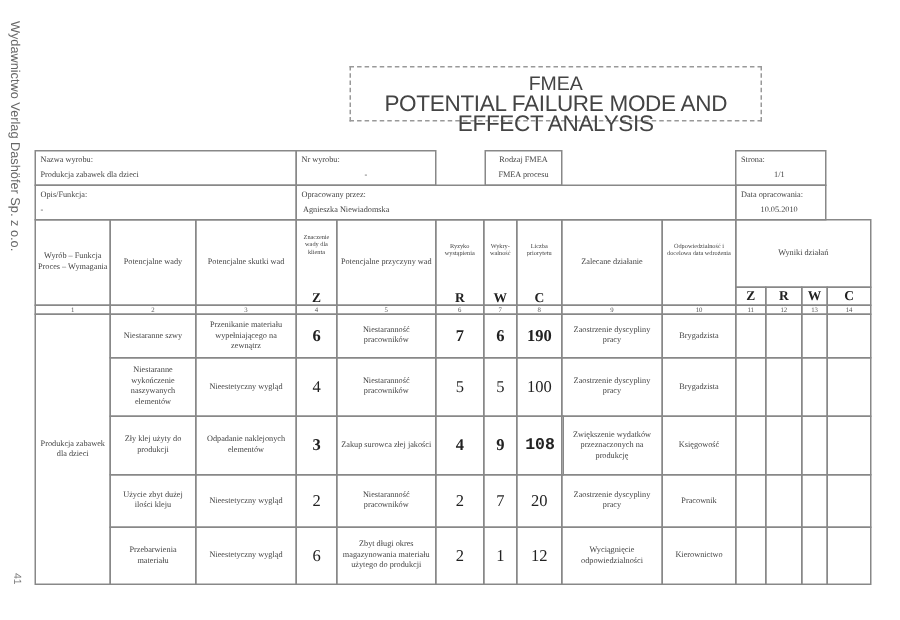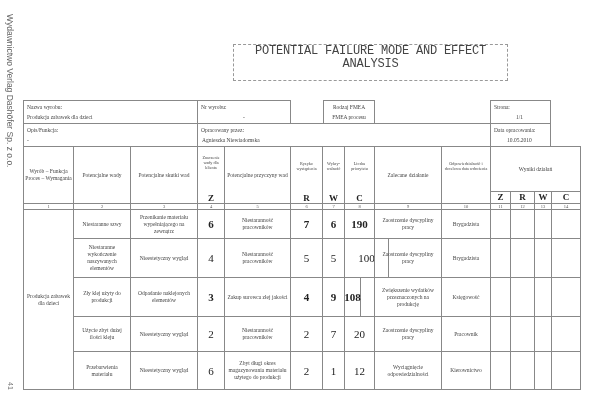--- a/index.html
+++ b/index.html
@@ -4,21 +4,21 @@
 <style>
   html, body { margin:0; padding:0; background:#ffffff; }
   body { width:600px; height:413px; position:relative; overflow:hidden; font-family:"Liberation Serif", serif; color:#333; }
   .side-text { position:absolute; left:3px; top:14px; width:14px; height:200px; }
   .side-text span { position:absolute; left:0; top:0; transform-origin:0 0; transform:translate(12px,0) rotate(90deg); white-space:nowrap; font-family:"Liberation Sans", sans-serif; font-size:8.5px; color:#666; }
   .page-num { position:absolute; left:4px; top:382px; width:14px; height:14px; }
   .page-num span { position:absolute; left:0; top:0; transform-origin:0 0; transform:translate(10px,0) rotate(90deg); font-family:"Liberation Sans", sans-serif; font-size:7px; color:#777; }
 
   .title-box { position:absolute; left:233px; top:44px; width:273px; height:35px; border:1px dashed #999; text-align:center; font-family:"Liberation Sans", sans-serif; color:#444; }
   .title-box .t1 { font-size:13px; line-height:15px; margin-top:3px; }
-  .title-box .t2 { font-size:12px; line-height:13px; letter-spacing:-0.2px;font-family:Liberation Mono, monospace; }
+  .title-box .t2 { font-size:15px; line-height:13px; letter-spacing:-0.2px; }
 
   .cell { position:absolute; border:1px solid #888; box-sizing:border-box; font-size:5.5px; line-height:7px; color:#444; }
   .lbl { position:absolute; left:3px; top:3px; font-size:5.5px; color:#444; white-space:nowrap; }
   .val { position:absolute; font-size:5.5px; color:#444; white-space:nowrap; }
 
   .hd { position:absolute; border:1px solid #888; box-sizing:border-box; display:flex; align-items:center; justify-content:center; text-align:center; font-size:5.5px; line-height:7px; color:#444; padding:1px; }
   .hd.small { font-size:4.2px; line-height:5px; }
   .hd .big { position:absolute; bottom:2px; left:0; right:0; text-align:center; font-size:9px; font-weight:bold; color:#222; }
   .num { position:absolute; border:1px solid #888; box-sizing:border-box; text-align:center; font-size:4.5px; line-height:5px; color:#555; }
 
@@ -30,20 +30,21 @@
 <body>
 
 <div class="side-text">
     <span>Wydawnictwo Verlag Dashöfer Sp. z o.o.</span>
   </div>
 <div class="page-num">
     <span>41</span>
   </div>
 
 <div class="title-box">
+  <div class="t1">FMEA</div>
   <div class="t2">POTENTIAL FAILURE MODE AND EFFECT ANALYSIS</div>
 </div>
 
 <div class="cell" style="left:23px;top:100px;width:175px;height:24px;">
   <span class="lbl">Nazwa wyrobu:</span>
   <span class="val" style="left:3px;top:13px;">Produkcja zabawek dla dzieci</span>
 </div>
 <div class="cell" style="left:197px;top:100px;width:94px;height:24px;">
   <span class="lbl">Nr wyrobu:</span>
   <span class="val" style="left:45px;top:13px;">-</span>
@@ -152,35 +153,35 @@
 <div class="dc" style="left:510px;top:209px;width:25px;height:30px;"></div>
 <div class="dc" style="left:534px;top:209px;width:18px;height:30px;"></div>
 <div class="dc" style="left:551px;top:209px;width:30px;height:30px;"></div>
 
 <div class="dc" style="left:73px;top:238px;width:58px;height:40px;">Niestaranne wykończenie naszywanych elementów</div>
 <div class="dc" style="left:130px;top:238px;width:68px;height:40px;">Nieestetyczny wygląd</div>
 <div class="dc n" style="left:197px;top:238px;width:28px;height:40px;">4</div>
 <div class="dc" style="left:224px;top:238px;width:67px;height:40px;">Niestaranność pracowników</div>
 <div class="dc n" style="left:290px;top:238px;width:33px;height:40px;">5</div>
 <div class="dc n" style="left:322px;top:238px;width:23px;height:40px;">5</div>
-<div class="dc n" style="left:344px;top:238px;width:45px;height:40px;">100</div>
+<div class="dc n" style="left:344px;top:238px;width:31px;height:40px;">100</div>
 <div class="dc" style="left:374px;top:238px;width:68px;height:40px;">Zaostrzenie dyscypliny pracy</div>
 <div class="dc" style="left:441px;top:238px;width:50px;height:40px;">Brygadzista</div>
 <div class="dc" style="left:490px;top:238px;width:21px;height:40px;"></div>
 <div class="dc" style="left:510px;top:238px;width:25px;height:40px;"></div>
 <div class="dc" style="left:534px;top:238px;width:18px;height:40px;"></div>
 <div class="dc" style="left:551px;top:238px;width:30px;height:40px;"></div>
 
 <div class="dc" style="left:73px;top:277px;width:58px;height:40px;">Zły klej użyty do produkcji</div>
 <div class="dc" style="left:130px;top:277px;width:68px;height:40px;">Odpadanie naklejonych elementów</div>
 <div class="dc nb" style="left:197px;top:277px;width:28px;height:40px;">3</div>
 <div class="dc" style="left:224px;top:277px;width:67px;height:40px;">Zakup surowca złej jakości</div>
 <div class="dc nb" style="left:290px;top:277px;width:33px;height:40px;">4</div>
 <div class="dc nb" style="left:322px;top:277px;width:23px;height:40px;">9</div>
-<div class="dc nb" style="left:344px;top:277px;width:17px;height:40px;">108</div>
+<div class="dc nb" style="left:344px;top:277px;width:32px;height:40px;font-family:Liberation Mono, monospace;">108</div>
 <div class="dc" style="left:374px;top:277px;width:68px;height:40px;">Zwiększenie wydatków przeznaczonych na produkcję</div>
 <div class="dc" style="left:441px;top:277px;width:50px;height:40px;">Księgowość</div>
 <div class="dc" style="left:490px;top:277px;width:21px;height:40px;"></div>
 <div class="dc" style="left:510px;top:277px;width:25px;height:40px;"></div>
 <div class="dc" style="left:534px;top:277px;width:18px;height:40px;"></div>
 <div class="dc" style="left:551px;top:277px;width:30px;height:40px;"></div>
 
 <div class="dc" style="left:73px;top:316px;width:58px;height:36px;">Użycie zbyt dużej ilości kleju</div>
 <div class="dc" style="left:130px;top:316px;width:68px;height:36px;">Nieestetyczny wygląd</div>
 <div class="dc n" style="left:197px;top:316px;width:28px;height:36px;">2</div>

